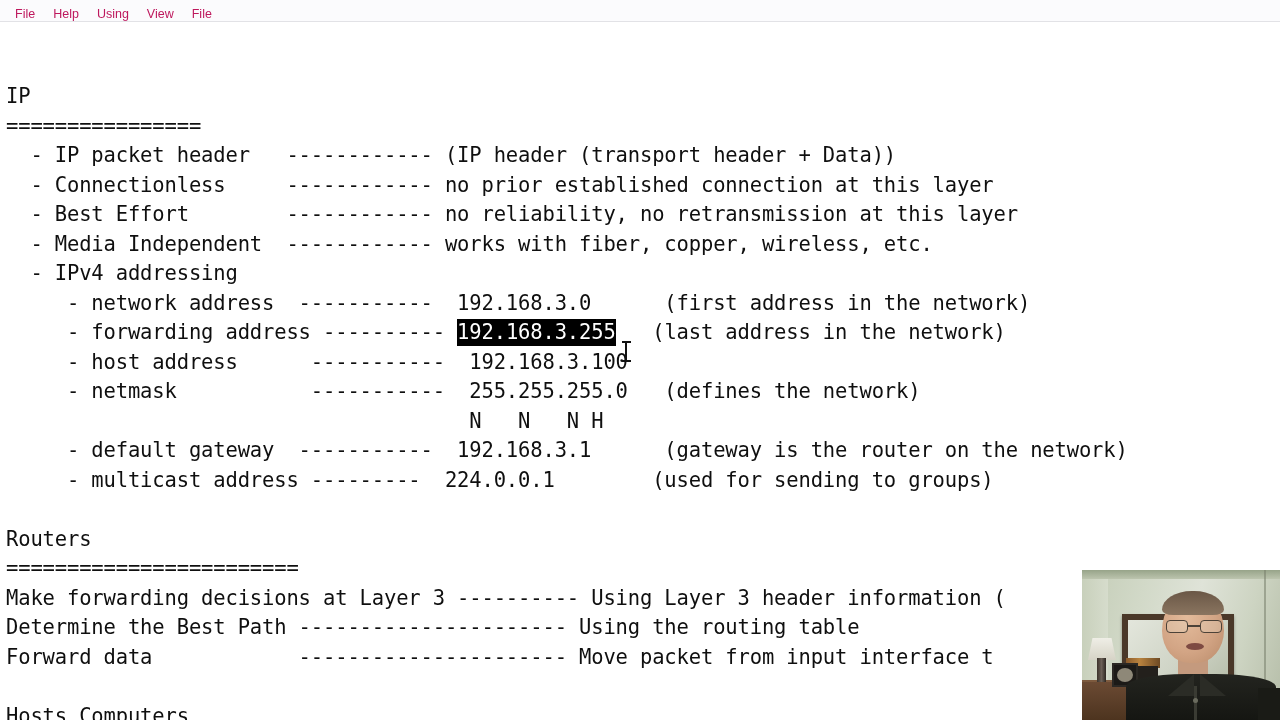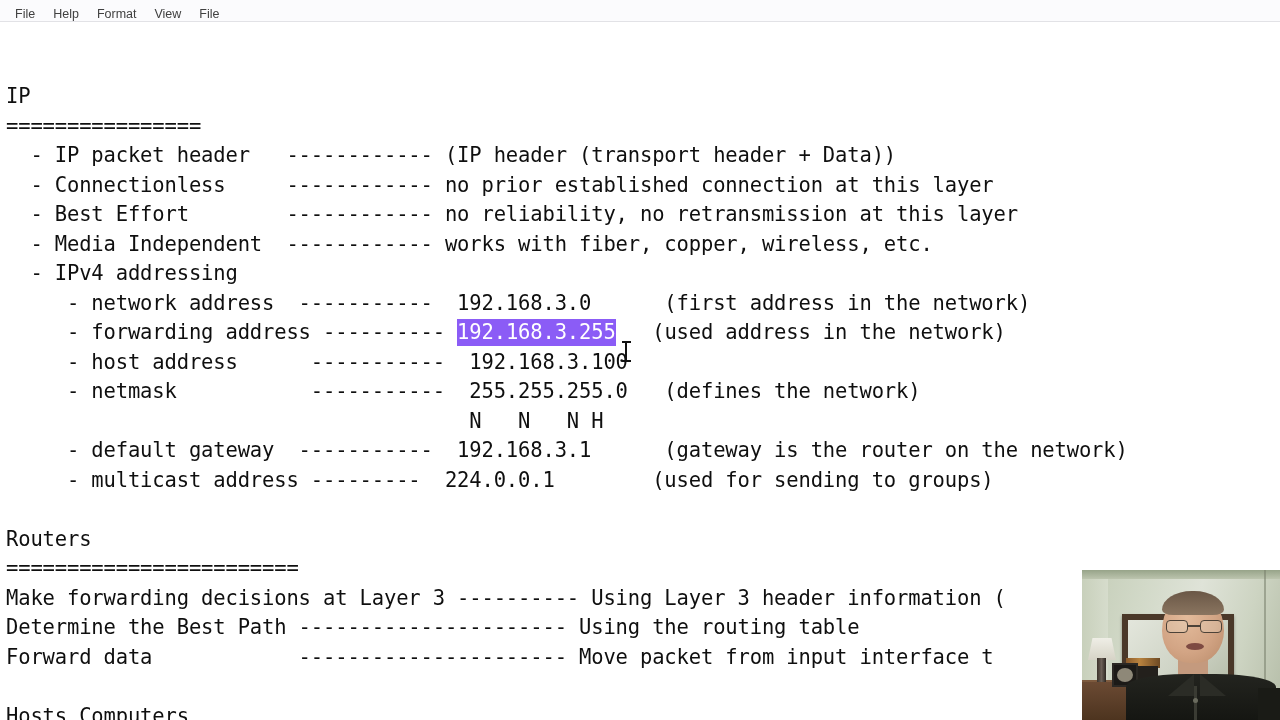--- a/index.html
+++ b/index.html
@@ -24,21 +24,21 @@
     background: #fbfbfd;
     border-bottom: 1px solid #e2e2e6;
     display: flex;
     align-items: center;
     padding-left: 6px;
     box-sizing: border-box;
   }
   .menu-item {
     font-family: "Liberation Sans", sans-serif;
     font-size: 12.5px;
-    color: #404040;
+    color: #be185d;
     padding: 2px 9px 3px 9px;
     line-height: 14px;
     white-space: nowrap;
     cursor: default;
     margin-top: 8px;
   }
 
   
   .doc {
     position: absolute;
@@ -60,21 +60,21 @@
     line-height: 29.5px;
     height: 29.5px;
     color: #0f0f0f;
     white-space: pre;
     letter-spacing: -0.15px;
     -webkit-font-smoothing: antialiased;
   }
   .line.blank { color: transparent; }
 
   .sel {
-    background: #8b5cf6;
+    background: #000000;
     color: #ffffff;
     padding: 1px 0 2px 0;
     box-decoration-break: clone;
   }
 
   
   .ibeam {
     position: absolute;
     left: 621px;
     top: 316px;
@@ -286,40 +286,40 @@
     width: 30px; height: 32px;
     background: #1a1b16;
   }
 </style>
 </head>
 <body>
 
 <div class="menubar">
   <div class="menu-item">File</div>
   <div class="menu-item">Help</div>
-  <div class="menu-item">Format</div>
+  <div class="menu-item">Using</div>
   <div class="menu-item">View</div>
   <div class="menu-item">File</div>
 </div>
 
 <div class="doc">
   <div class="textarea">
 
     <div class="line blank"></div>
     <div class="line blank"></div>
     <div class="line">IP</div>
     <div class="line">================</div>
     <div class="line">  - IP packet header   ------------ (IP header (transport header + Data))</div>
     <div class="line">  - Connectionless     ------------ no prior established connection at this layer</div>
     <div class="line">  - Best Effort        ------------ no reliability, no retransmission at this layer</div>
     <div class="line">  - Media Independent  ------------ works with fiber, copper, wireless, etc.</div>
     <div class="line">  - IPv4 addressing</div>
     <div class="line">     - network address  -----------  192.168.3.0      (first address in the network)</div>
 
-    <div class="line"><span>     - forwarding address ---------- </span><span class="sel">192.168.3.255</span><span>   (used address in the network)</span></div>
+    <div class="line"><span>     - forwarding address ---------- </span><span class="sel">192.168.3.255</span><span>   (last address in the network)</span></div>
 
     <div class="line">     - host address      -----------  192.168.3.100</div>
     <div class="line">     - netmask           -----------  255.255.255.0   (defines the network)</div>
     <div class="line">                                      N   N   N H</div>
     <div class="line">     - default gateway  -----------  192.168.3.1      (gateway is the router on the network)</div>
     <div class="line">     - multicast address ---------  224.0.0.1        (used for sending to groups)</div>
     <div class="line blank"></div>
     <div class="line">Routers</div>
     <div class="line">========================</div>
     <div class="line">Make forwarding decisions at Layer 3 ---------- Using Layer 3 header information (</div>

